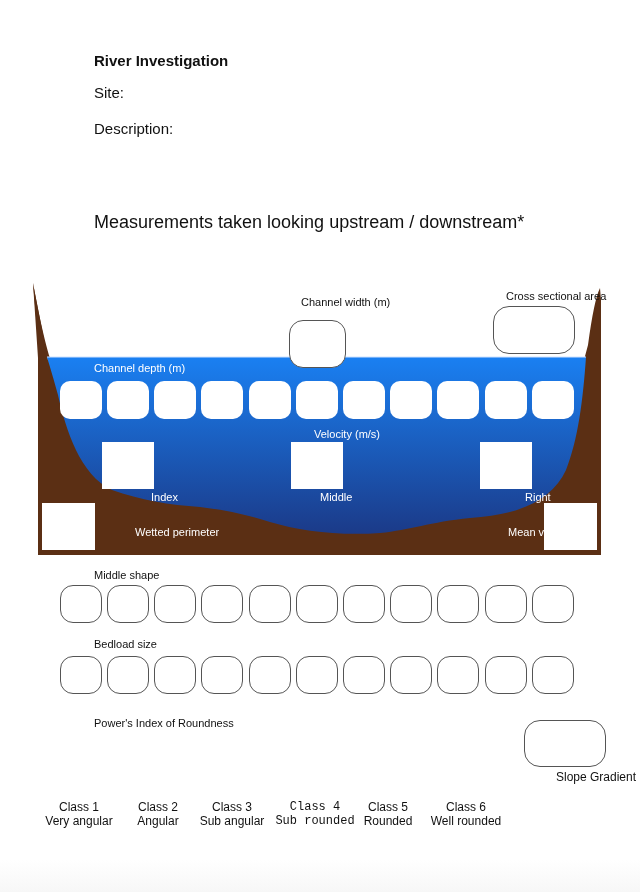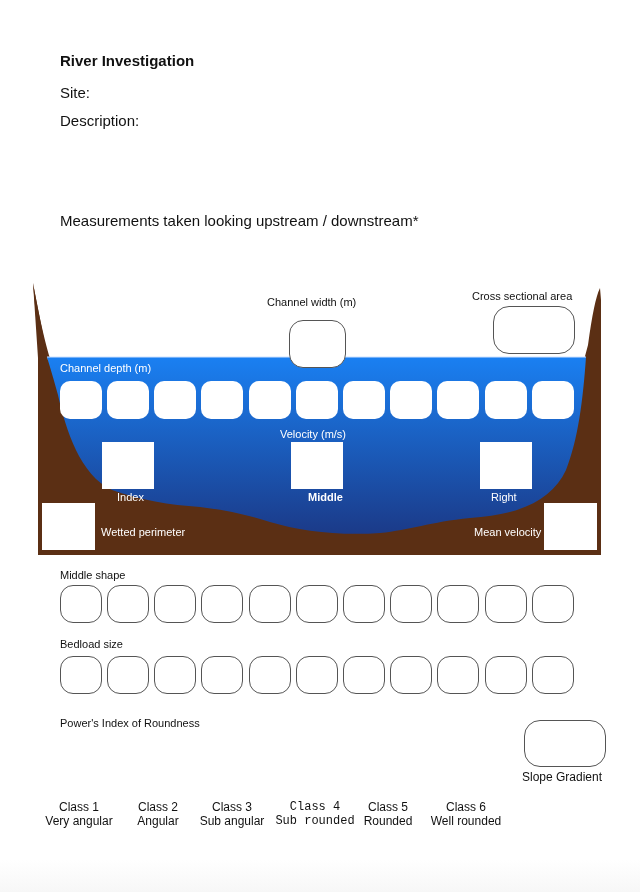--- a/index.html
+++ b/index.html
@@ -1,44 +1,44 @@
 <!DOCTYPE html>
 <html><head>
 <meta charset="utf-8">
 <style>
   html, body { margin: 0; padding: 0; }
   body {
     width: 640px; height: 892px; position: relative; overflow: hidden;
     background: linear-gradient(to bottom, #ffffff 0px, #ffffff 860px, #f7f7f7 892px);
     font-family: "Liberation Sans", sans-serif; color: #111;
   }
-  .abs { position: absolute; }
+  .abs { position: absolute; margin-left: 34px; }
   .title { left: 60px; top: 52px; font-size: 15px; font-weight: bold; }
   .field { left: 60px; font-size: 15px; }
-  .measure { left: 60px; top: 212px; font-size: 15px; }
+  .measure { left: 60px; top: 212px; font-size: 18px; }
   .small { font-size: 11px; white-space: nowrap; }
   .white { color: #fff; }
   .obox {
     position: absolute; box-sizing: border-box; background: #fff;
     border: 1.3px solid #555; border-radius: 13px;
   }
   .wbox {
     position: absolute; box-sizing: border-box; background: #fff;
     border-radius: 10px;
   }
   .sq { position: absolute; background: #fff; }
   svg { position: absolute; left: 0; top: 0; }
   .cls { position: absolute; text-align: center; font-size: 12px; line-height: 14px; width: 90px; margin-top: 12px; }
 </style>
 </head>
 <body>
 
 <div class="abs title">River Investigation</div>
 <div class="abs field" style="top:84px">Site:</div>
-<div class="abs field" style="top:112px">Description:</div>
+<div class="abs field" style="top:120px">Description:</div>
 <div class="abs measure">Measurements taken looking upstream / downstream*</div>
 
 <div>
   <svg width="640" height="600" viewBox="0 0 640 600">
     <defs>
       <linearGradient id="water" x1="0" y1="0" x2="0" y2="1">
         <stop offset="0" stop-color="#1a80f2"></stop>
         <stop offset="1" stop-color="#1b3a88"></stop>
       </linearGradient>
     </defs>
@@ -96,21 +96,21 @@
   <div class="wbox" style="left:390px; top:381px; width:42px; height:38px;"></div>
   <div class="wbox" style="left:437px; top:381px; width:42px; height:38px;"></div>
   <div class="wbox" style="left:485px; top:381px; width:42px; height:38px;"></div>
   <div class="wbox" style="left:532px; top:381px; width:42px; height:38px;"></div>
 
   <div class="abs small white" style="left:280px; top:428px;">Velocity (m/s)</div>
   <div class="sq" style="left:102px; top:442px; width:52px; height:47px;"></div>
   <div class="sq" style="left:291px; top:442px; width:52px; height:47px;"></div>
   <div class="sq" style="left:480px; top:442px; width:52px; height:47px;"></div>
   <div class="abs small white" style="left:117px; top:491px;">Index</div>
-  <div class="abs small white" style="left:308px; top:491px;font-weight:bold;">Middle</div>
+  <div class="abs small white" style="left:286px; top:491px;">Middle</div>
   <div class="abs small white" style="left:491px; top:491px;">Right</div>
 
   <div class="sq" style="left:42px; top:503px; width:53px; height:47px;"></div>
   <div class="abs small white" style="left:101px; top:526px;">Wetted perimeter</div>
   <div class="sq" style="left:544px; top:503px; width:53px; height:47px;"></div>
   <div class="abs small white" style="left:439px; top:526px;padding-left:35px;">Mean velocity m/s</div>
 </div>
 
 <div class="abs small" style="left:60px; top:569px;">Middle shape</div>
 <div>

